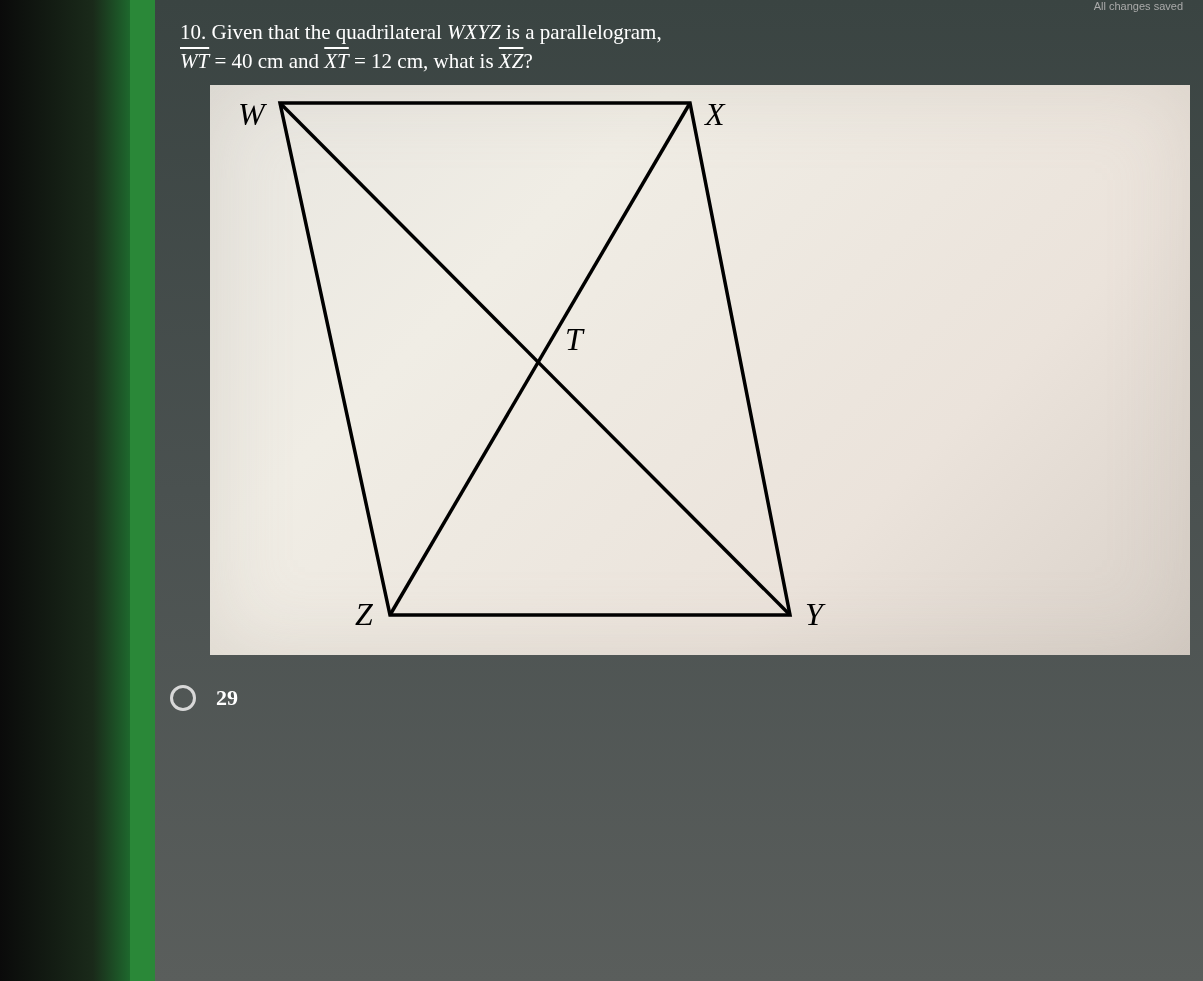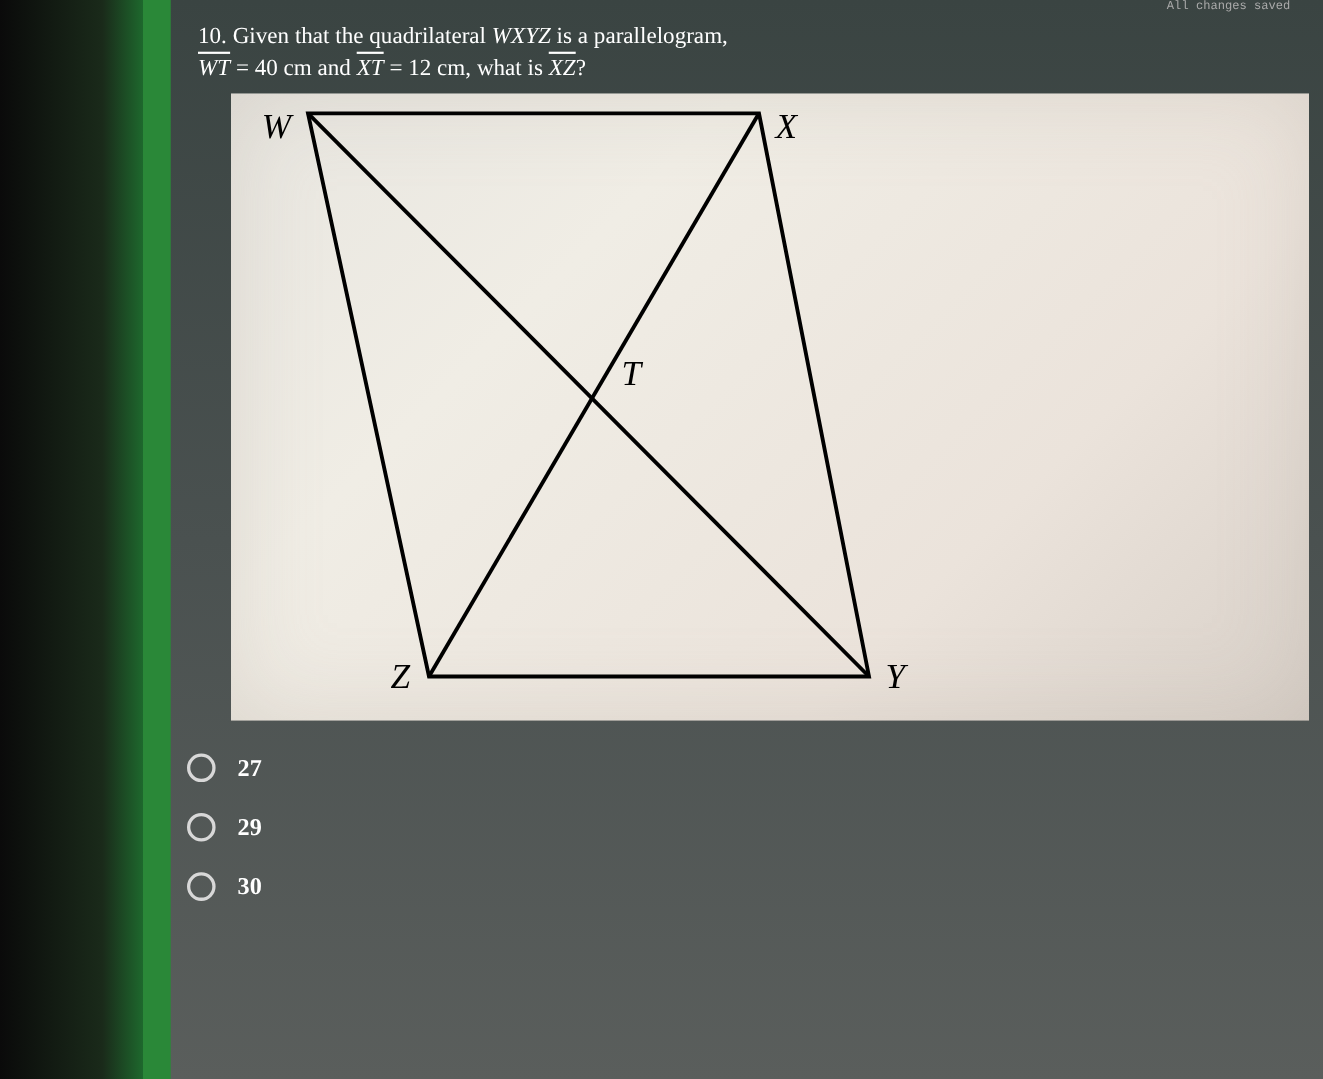--- a/index.html
+++ b/index.html
@@ -95,24 +95,24 @@
     }
     .answer-label {
       font-size: 22px;
       font-weight: bold;
       color: #fff;
       font-family: Georgia, serif;
     }
     .top-right-text {
       position: absolute;
       top: 0;
-      right: 30px;
+      right: 20px;
       color: #aaa;
       font-size: 11px;
-      font-family: Liberation Mono, monospace;
+      font-family: Liberation Sans, sans-serif;
       text-align: right;
     }
   </style>
 </head>
 <body>
 
 <div class="left-bar"></div>
 <div class="green-strip"></div>
 
 <div class="top-right-text">All changes saved</div>
@@ -133,24 +133,16 @@
       <text x="485" y="40" class="vertex-label">X</text>
       <text x="585" y="540" class="vertex-label">Y</text>
       <text x="135" y="540" class="vertex-label">Z</text>
       <text x="345" y="265" class="vertex-label">T</text>
     </svg>
   </div>
 
   <div class="answers">
     <div class="answer-option">
       <div class="radio-circle"></div>
-      <span class="answer-label">27</span>
-    </div>
-    <div class="answer-option">
-      <div class="radio-circle"></div>
       <span class="answer-label">29</span>
-    </div>
-    <div class="answer-option">
-      <div class="radio-circle"></div>
-      <span class="answer-label">30</span>
     </div>
   </div>
 </div>
 
 </body></html>

